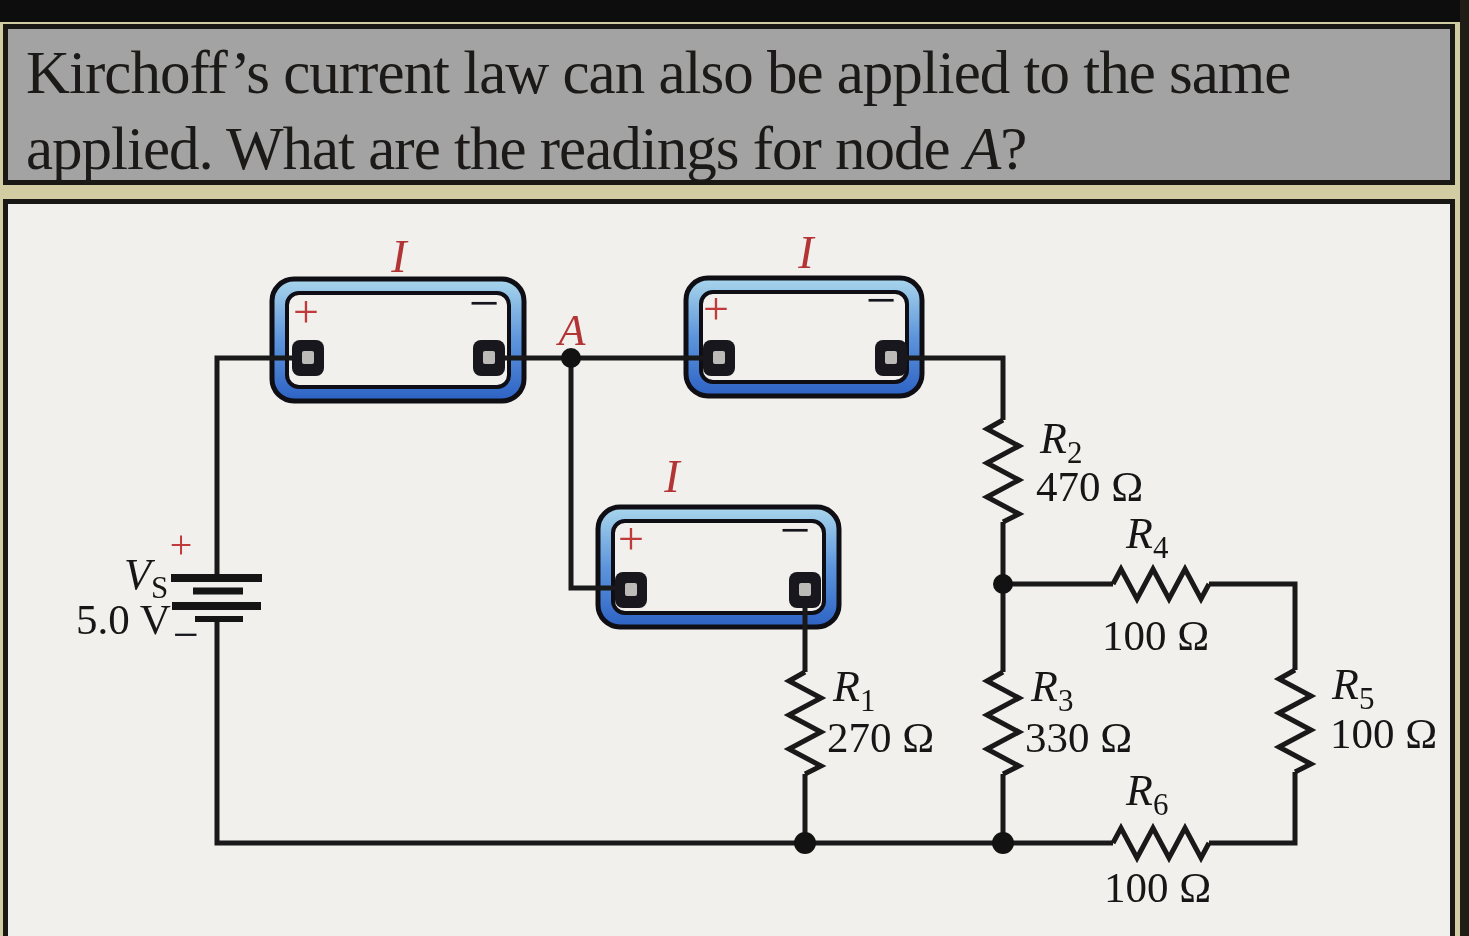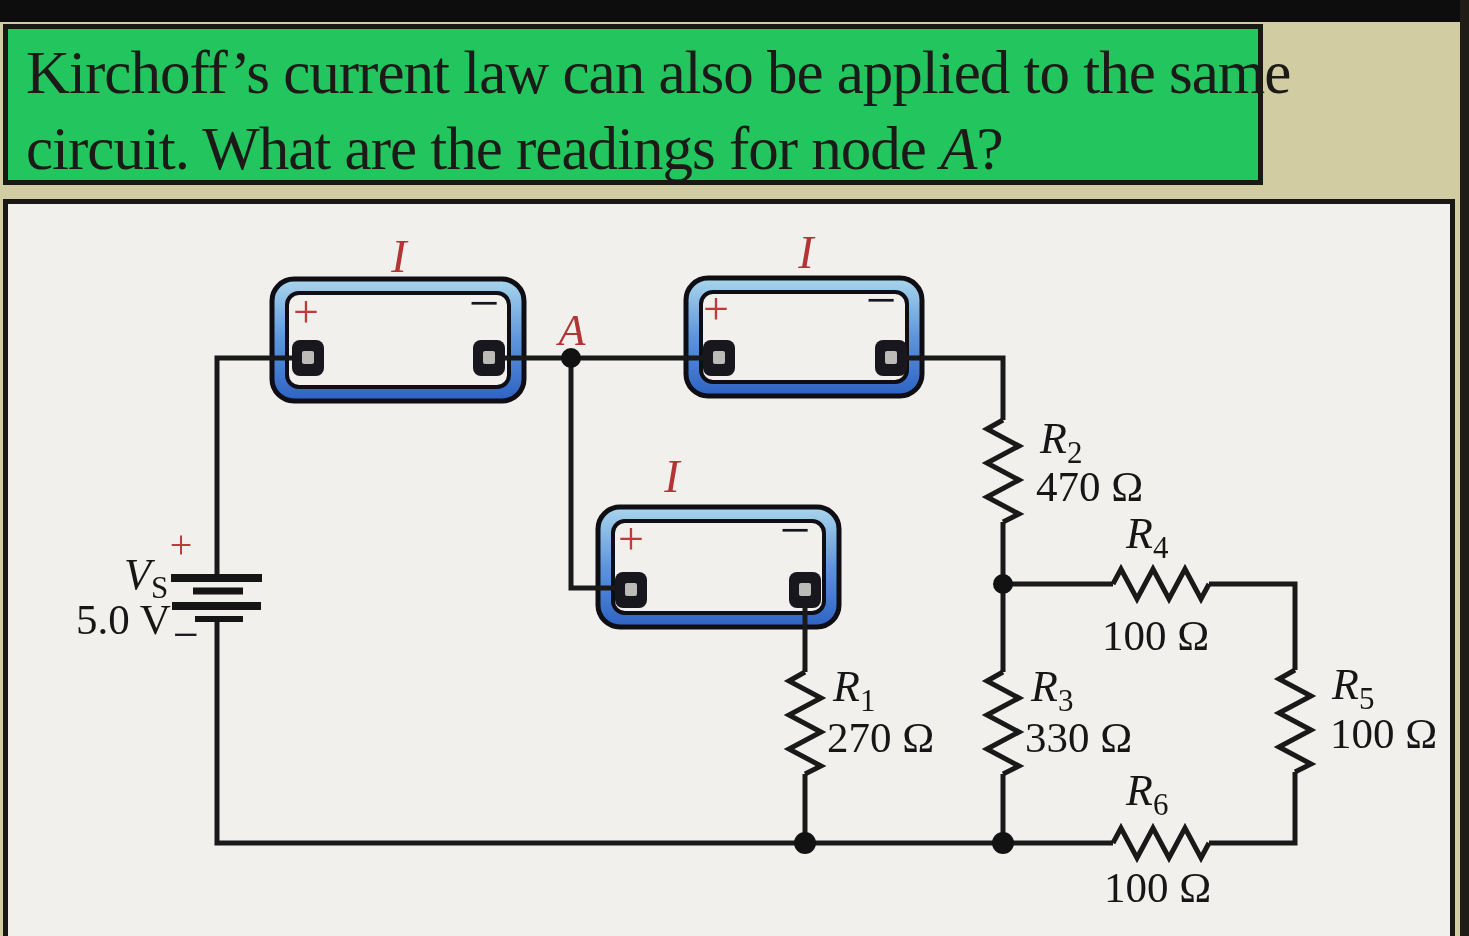--- a/index.html
+++ b/index.html
@@ -4,22 +4,22 @@
 <style>
   html,body{margin:0;padding:0;}
   body{
     width:1469px;height:936px;position:relative;overflow:hidden;
     background:#d2cca2;
     font-family:"Liberation Serif",serif;
   }
   .top-bezel{position:absolute;left:0;top:0;width:1469px;height:22px;background:#0d0d0d;}
   .right-bezel{position:absolute;right:0;top:0;width:9px;height:936px;background:#201d17;}
   .title-box{
-    position:absolute;left:3px;top:24px;width:1260px;height:161px;
-    box-sizing:border-box;background:#22c55e;border:5px solid #1a1814;
+    position:absolute;left:3px;top:24px;width:1452px;height:161px;
+    box-sizing:border-box;background:#a3a3a3;border:5px solid #1a1814;
     color:#1c1a18;
   }
   .title-inner{padding:6px 0 0 18px;}
   .title-line{font-size:61px;letter-spacing:-1px;line-height:76px;white-space:nowrap;}
   .title-line .node-italic{font-style:italic;}
   .circuit-box{
     position:absolute;left:3px;top:199px;width:1452px;height:737px;
     box-sizing:border-box;background:#f1f0ed;
     border:5px solid #1a1814;border-bottom:none;
   }
@@ -42,21 +42,21 @@
 </style>
 </head>
 <body>
 
 <div class="top-bezel"></div>
 <div class="right-bezel"></div>
 
 <div class="title-box">
   <div class="title-inner">
     <div class="title-line"><span>Kirchoff’s current law can also be applied to the same</span></div>
-    <div class="title-line"><span>circuit. What are the readings for node </span><span class="node-italic">A</span><span>?</span></div>
+    <div class="title-line"><span>applied. What are the readings for node </span><span class="node-italic">A</span><span>?</span></div>
   </div>
 </div>
 
 <div class="circuit-box">
 <svg width="1442" height="732" viewBox="8 204 1442 732">
   <defs>
     <linearGradient id="mg" x1="0" y1="0" x2="0" y2="1">
       <stop offset="0" stop-color="#a9d6ec"></stop>
       <stop offset="0.5" stop-color="#5d95dc"></stop>
       <stop offset="1" stop-color="#2d62c4"></stop>

